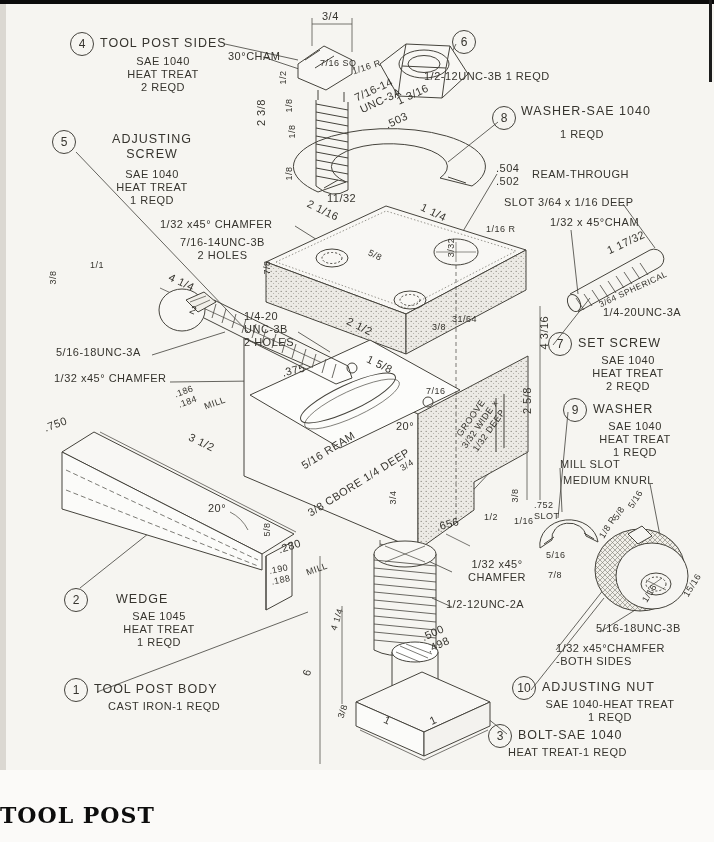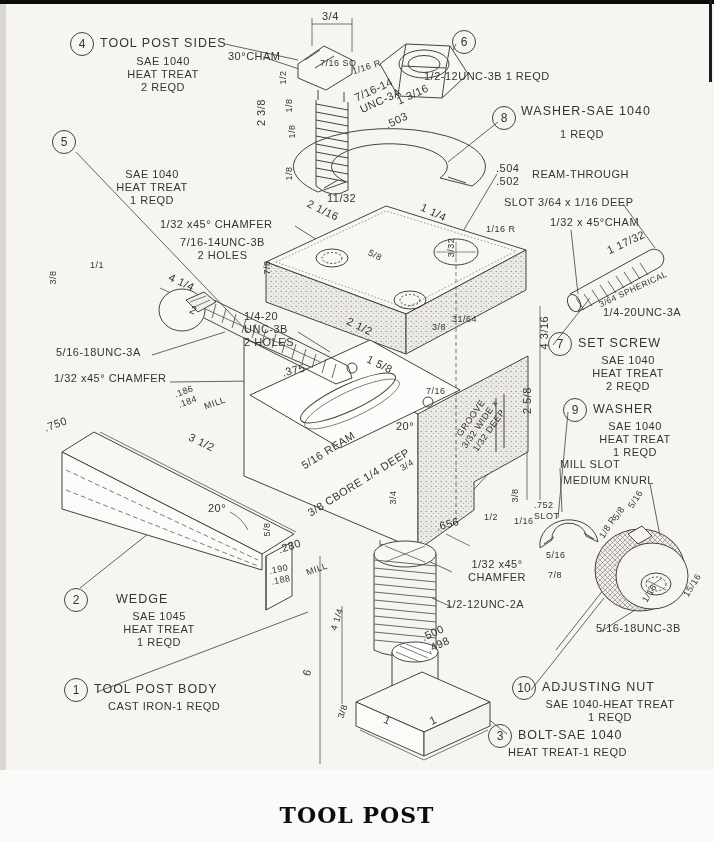--- a/index.html
+++ b/index.html
@@ -7,21 +7,21 @@
         font-family:"Liberation Sans",sans-serif;}
   svg{position:absolute;left:0;top:0;}
   .lbl{position:absolute;font-size:11px;line-height:1.2;letter-spacing:.5px;color:#36342e;
        white-space:pre-line;}
   .ctr{text-align:center;}
   .sm{font-size:9px;}
   .xs{font-size:8.5px;}
   .cnum{position:absolute;width:22px;height:22px;border:1.6px solid #45433d;border-radius:50%;
         display:flex;align-items:center;justify-content:center;font-size:12px;color:#36342e;}
   .cname{font-size:12.5px;letter-spacing:1px;}
-  .title{position:absolute;left:0;right:0;top:802px;text-align:center;
+  .title{position:absolute;left:0;right:0;top:802px;text-align:left;
          font-family:"DejaVu Serif","Liberation Serif",serif;font-weight:bold;font-size:22px;
          color:#0d0d0d;letter-spacing:1px;}
   .edge-top{position:absolute;left:0;top:0;width:714px;height:4px;background:#0b0b0b;}
   .edge-left{position:absolute;left:0;top:4px;width:6px;height:766px;background:#dbd8d2;}
   .edge-right{position:absolute;left:709px;top:0;width:3px;height:82px;background:#1c1c1c;}
   .paper-low{position:absolute;left:0;top:770px;width:714px;height:72px;background:#fbfaf8;}
 </style>
 </head>
 <body>
 
@@ -176,20 +176,22 @@
     </g>
   </svg>
 
   <div class="cnum" style="left:70px;top:32px">4</div>
   <div class="lbl cname" style="left:100px;top:36px">TOOL POST SIDES</div>
   <div class="lbl ctr" style="left:108px;top:55px;width:110px">SAE 1040
 HEAT TREAT
 2 REQD</div>
 
   <div class="cnum" style="left:52px;top:130px">5</div>
+  <div class="lbl cname ctr" style="left:92px;top:132px;width:120px">ADJUSTING
+SCREW</div>
   <div class="lbl ctr" style="left:96px;top:168px;width:112px">SAE 1040
 HEAT TREAT
 1 REQD</div>
 
   <div class="cnum" style="left:452px;top:30px">6</div>
   <div class="lbl" style="left:424px;top:70px">1/2-12UNC-3B   1 REQD</div>
 
   <div class="cnum" style="left:492px;top:106px">8</div>
   <div class="lbl cname" style="left:521px;top:104px">WASHER-SAE 1040</div>
   <div class="lbl" style="left:560px;top:128px">1 REQD</div>
@@ -302,20 +304,22 @@
   <div class="lbl sm" style="left:534px;top:500px">.752
 SLOT</div>
   <div class="lbl" style="left:528px;top:326px;transform:rotate(-90deg)">4 3/16</div>
   <div class="lbl" style="left:514px;top:394px;transform:rotate(-90deg)">2 5/8</div>
 
   <div class="lbl" style="left:560px;top:458px">MILL SLOT</div>
   <div class="lbl" style="left:563px;top:474px">MEDIUM KNURL</div>
   <div class="lbl sm" style="left:546px;top:550px">5/16</div>
   <div class="lbl sm" style="left:548px;top:570px">7/8</div>
   <div class="lbl" style="left:596px;top:622px">5/16-18UNC-3B</div>
+  <div class="lbl" style="left:556px;top:642px">1/32 x45°CHAMFER
+-BOTH SIDES</div>
   <div class="lbl sm" style="left:626px;top:494px;transform:rotate(-58deg)">5/16</div>
   <div class="lbl sm" style="left:612px;top:508px;transform:rotate(-58deg)">5/8</div>
   <div class="lbl sm" style="left:596px;top:522px;transform:rotate(-58deg)">1/8 R</div>
   <div class="lbl sm" style="left:680px;top:580px;transform:rotate(-58deg)">15/16</div>
   <div class="lbl sm" style="left:640px;top:588px;transform:rotate(-58deg)">1/16</div>
 
   <div class="lbl ctr" style="left:452px;top:558px;width:90px">1/32 x45°
 CHAMFER</div>
   <div class="lbl" style="left:446px;top:598px">1/2-12UNC-2A</div>
   <div class="lbl" style="left:424px;top:626px;transform:rotate(-25deg)">.500

